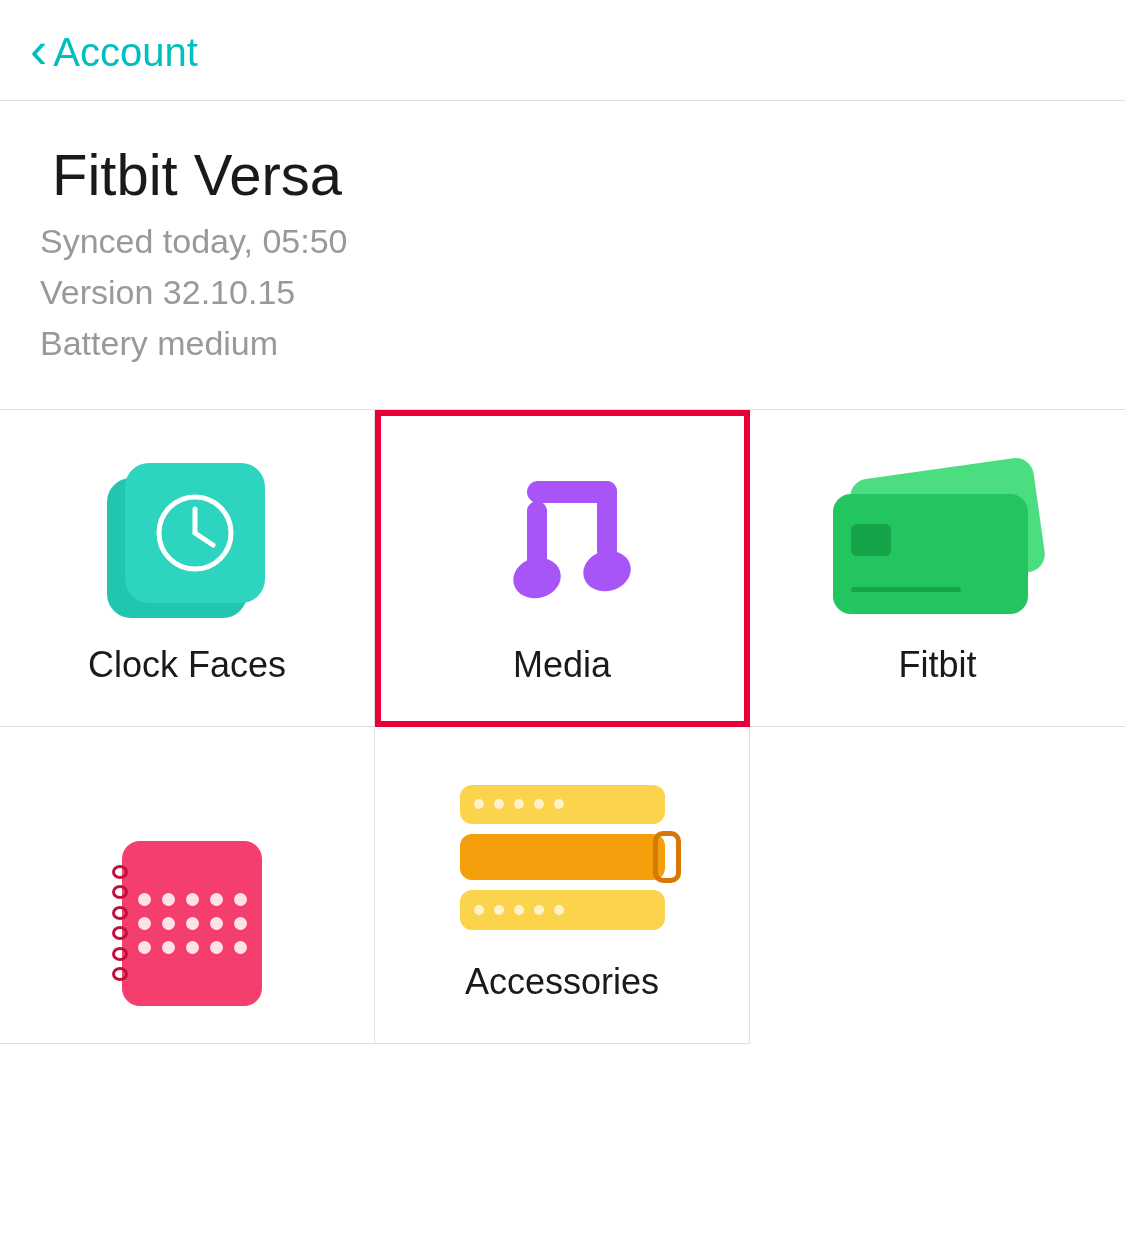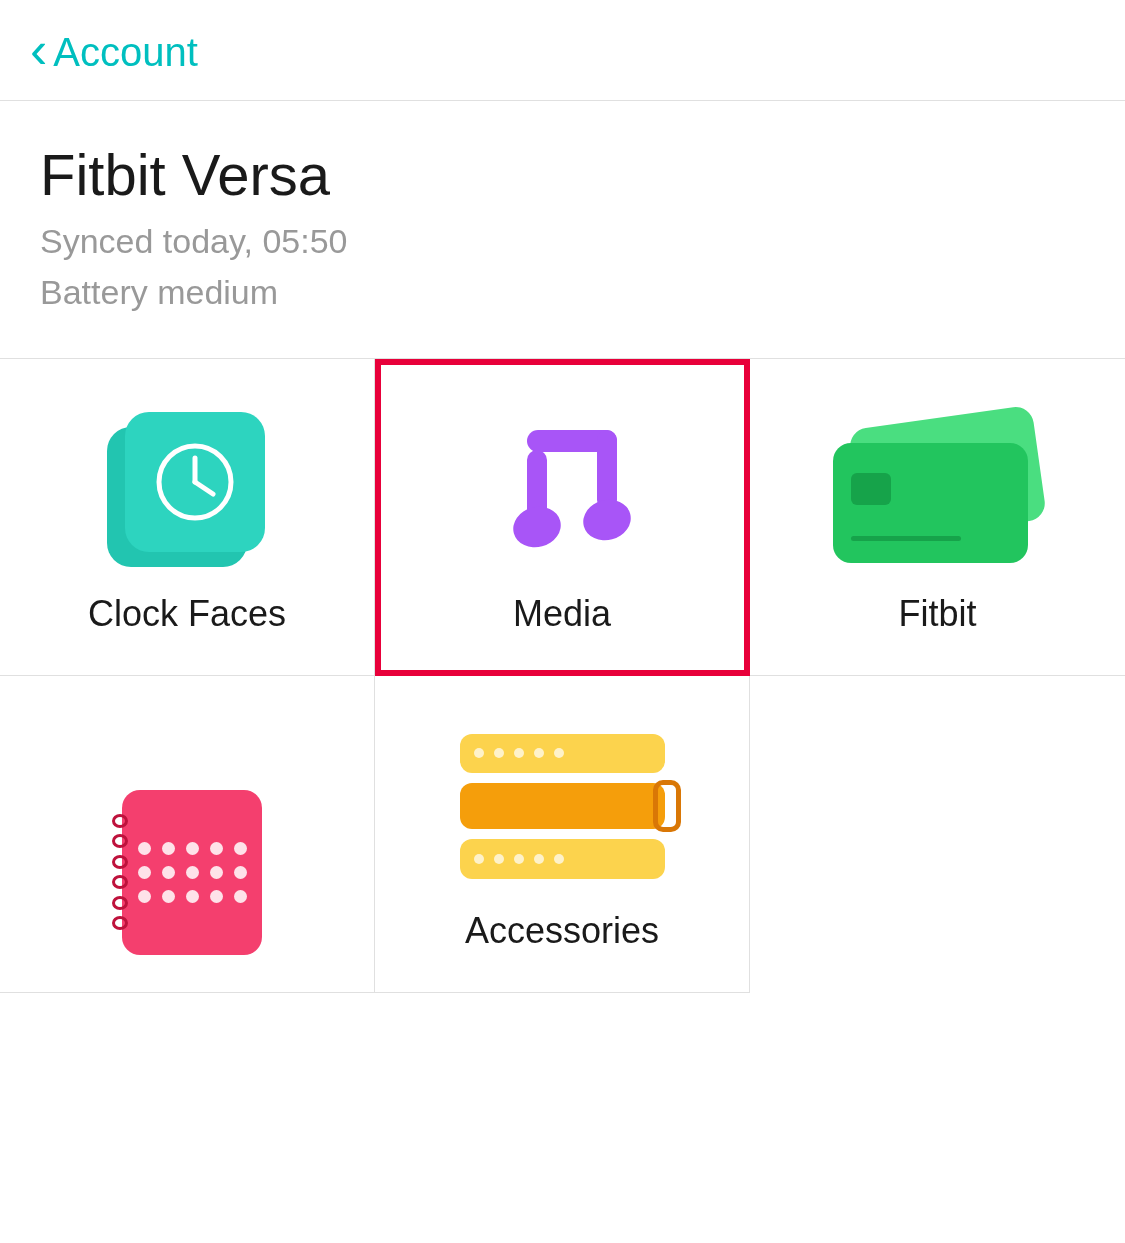--- a/index.html
+++ b/index.html
@@ -60,20 +60,21 @@
     .device-info {
       display: flex;
       flex-direction: column;
       gap: 8px;
     }
 
     .device-name {
       font-size: 58px;
       font-weight: 400;
       color: #1a1a1a;
+      margin-left: 12px;
     }
 
     .device-meta {
       font-size: 34px;
       color: #999999;
       line-height: 1.5;
     }
 
     
     .grid {
@@ -146,20 +147,21 @@
   </a>
 </div>
 
 <div class="device-section">
 
 
   <div class="device-info">
     <div class="device-name">Fitbit Versa</div>
     <div class="device-meta">
       <div>Synced today, 05:50</div>
+      <div>Version 32.10.15</div>
       <div>Battery medium</div>
     </div>
   </div>
 </div>
 
 <div class="grid">
 
   <div class="grid-item">
     <div class="icon-wrapper">
       <div style="position:relative; width:160px; height:155px;">

